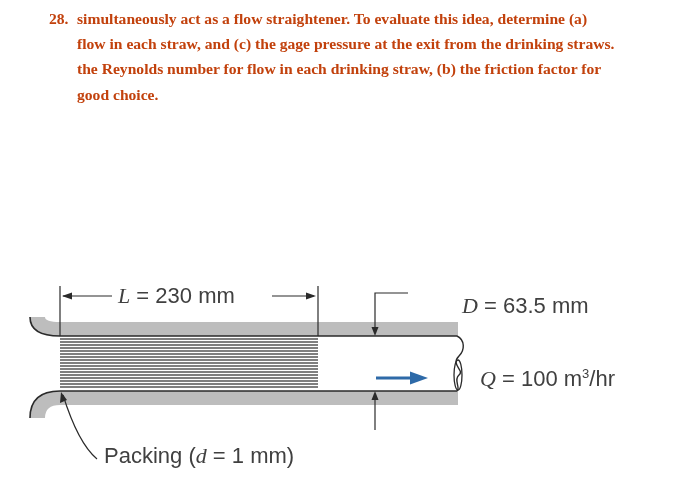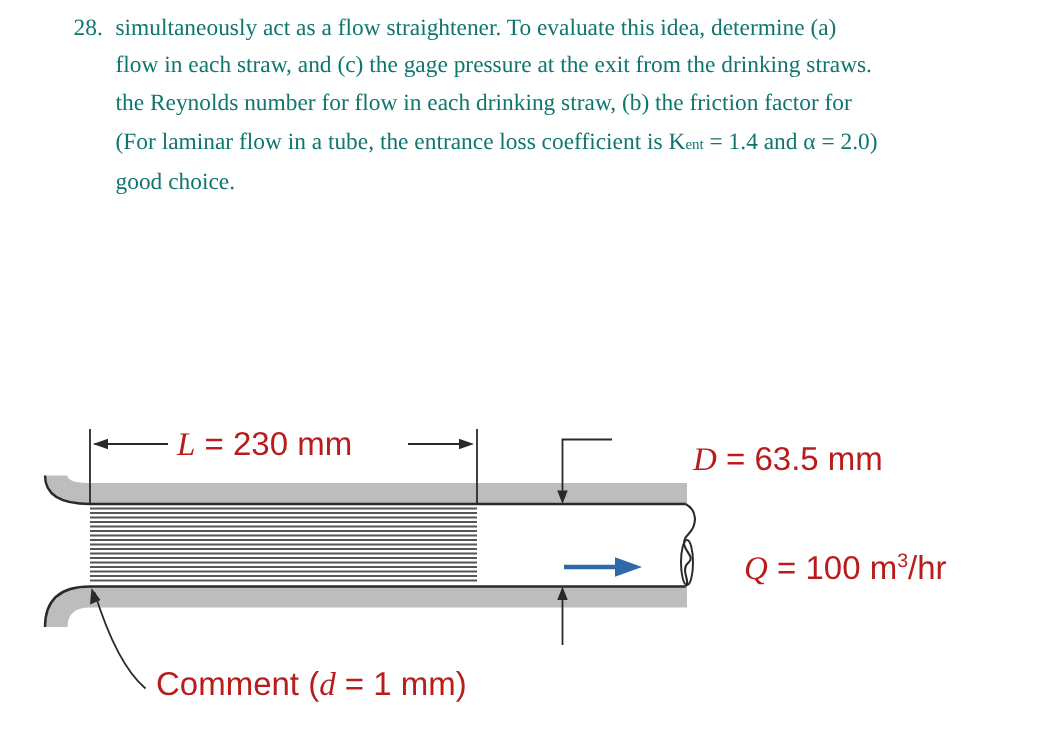--- a/index.html
+++ b/index.html
@@ -1,42 +1,41 @@
 <!DOCTYPE html>
 <html><head>
 <meta charset="utf-8">
 <style>
   html, body { margin: 0; padding: 0; background: #ffffff; }
   body { width: 691px; height: 494px; position: relative; overflow: hidden; }
   .problem {
     position: absolute; left: 49px; top: 6px; width: 630px;
     font-family: "Liberation Serif", "DejaVu Serif", serif;
-    font-size: 15.6px; line-height: 25.2px; color: #0f766e;
+    font-size: 15.6px; line-height: 25.2px; color: #c2410c; font-weight: bold;
   }
   .problem .num { position: absolute; left: 0; top: 0; }
   .problem .line { display: block; padding-left: 28px; white-space: nowrap; }
   .problem sub { font-size: 10px; vertical-align: baseline; }
   .figure { position: absolute; left: 0; top: 255px; width: 691px; height: 239px; }
   .figure svg { position: absolute; left: 0; top: 0; }
   .lbl {
     position: absolute; font-family: "Liberation Sans", "DejaVu Sans", sans-serif;
-    font-size: 22px; color: #b91c1c; white-space: nowrap; line-height: 1;
+    font-size: 22px; color: #404040; white-space: nowrap; line-height: 1;
   }
   .lbl i { font-family: "Liberation Serif", "DejaVu Serif", serif; font-style: italic; }
   .lbl sup { font-size: 13px; }
 </style>
 </head>
 <body>
 
 <div class="problem">
   <span class="num">28.</span>
   <span class="line">simultaneously act as a flow straightener.  To evaluate this idea, determine (a)</span>
   <span class="line">flow in each straw, and (c) the gage pressure at the exit from the drinking straws.</span>
   <span class="line">the Reynolds number for flow in each drinking straw, (b) the friction factor for</span>
-  <span class="line"><span>(For laminar flow in a tube, the entrance loss coefficient is K</span><sub>ent</sub><span> = 1.4 and α = 2.0)</span></span>
   <span class="line">good choice.</span>
 </div>
 
 <div class="figure">
   <svg width="691" height="239" viewBox="0 0 691 239">
 
     <rect x="60" y="67" width="398" height="14" fill="#bdbdbd"></rect>
     <path d="M30 62 Q30 81 60 81 L60 67 Q45 67 45 62 Z" fill="#bdbdbd"></path>
     <path d="M30 62 Q30 81 60 81" fill="none" stroke="#2a2a2a" stroke-width="1.6"></path>
     <line x1="60" y1="81" x2="457" y2="81" stroke="#2a2a2a" stroke-width="1.6"></line>
@@ -83,15 +82,15 @@
 
     <line x1="376" y1="123" x2="412" y2="123" stroke="#2e6aa8" stroke-width="3"></line>
     <polygon points="428,123 410,116.5 410,129.5" fill="#2e6aa8"></polygon>
 
     <path d="M97 204 Q78 188 63 140" fill="none" stroke="#2a2a2a" stroke-width="1.2"></path>
     <polygon points="61,137 60,148 67,145" fill="#2a2a2a"></polygon>
   </svg>
 
   <div class="lbl" style="left:118px; top:30px;"><i>L</i><span> = 230 mm</span></div>
   <div class="lbl" style="left:418px; top:40px;margin-left:44px;"><i>D</i><span> = 63.5 mm</span></div>
-  <div class="lbl" style="left:496px; top:112px;"><i>Q</i><span> = 100 m</span><sup>3</sup><span>/hr</span></div>
-  <div class="lbl" style="left:104px; top:190px;"><span>Comment (</span><i>d</i><span> = 1 mm)</span></div>
+  <div class="lbl" style="left:480px; top:112px;"><i>Q</i><span> = 100 m</span><sup>3</sup><span>/hr</span></div>
+  <div class="lbl" style="left:104px; top:190px;"><span>Packing (</span><i>d</i><span> = 1 mm)</span></div>
 </div>
 
 </body></html>

